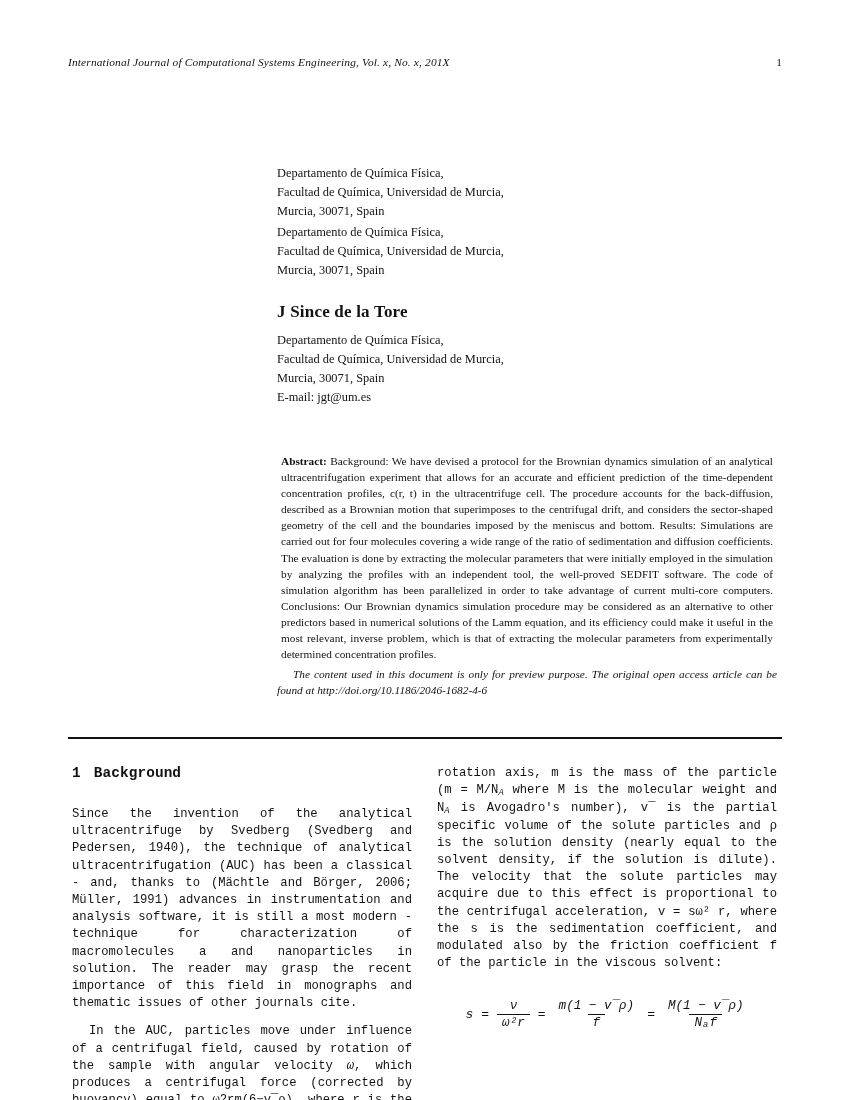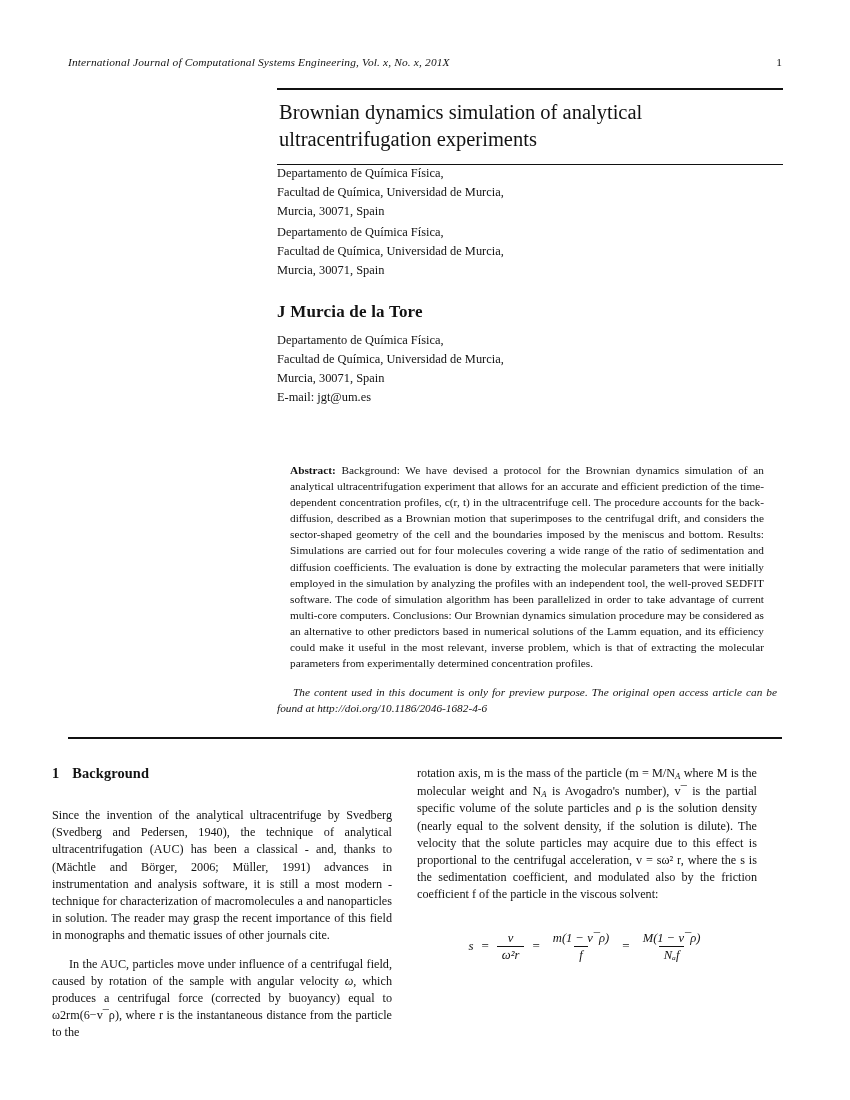--- a/index.html
+++ b/index.html
@@ -90,21 +90,21 @@
   }
 
   
   .abstract {
     position: absolute;
     left: 277px;
     top: 449px;
     width: 500px;
   }
   .abstract p {
-    margin: 13px;
+    margin: 4px;
     font-size: 11.3px;
     line-height: 1.425;
     text-align: justify;
     text-justify: inter-word;
   }
   .abstract .lead { font-weight: bold; }
   .preview-note {
     margin: 2px 0 0 0 !important;
     font-style: italic;
     text-indent: 16px;
@@ -116,24 +116,25 @@
     left: 68px;
     top: 737px;
     width: 714px;
     height: 2.2px;
     background: #111;
   }
 
   
   .columns {
     position: absolute;
-    left: 52px;
+    left: 72px;
     top: 765px;
     width: 714px;
     height: 330px;
+    font-family: Liberation Mono, monospace;
   }
   .col {
     position: absolute;
     top: 0;
     width: 340px;
   }
   .col-left  { left: 0px; }
   .col-right { left: 365px; }
 
   .section-head {
@@ -192,42 +193,37 @@
 </head>
 <body>
 
 <div class="page">
 
   <div class="runhead">
     <span class="runhead-text">International Journal of Computational Systems Engineering, Vol. x, No. x, 201X</span>
     <span class="runhead-page">1</span>
   </div>
 
-  <div class="title-block">
-    <div class="rule-thick"></div>
-    <h1 class="paper-title">Brownian dynamics simulation of analytical ultracentrifugation experiments</h1>
-    <div class="rule-thin"></div>
-  </div>
 
   <div class="authors">
 
     <div class="author-block">
       <div class="affil-line">Departamento de Química Física,</div>
       <div class="affil-line">Facultad de Química, Universidad de Murcia,</div>
       <div class="affil-line">Murcia, 30071, Spain</div>
     </div>
 
     <div class="author-block">
       <div class="affil-line">Departamento de Química Física,</div>
       <div class="affil-line">Facultad de Química, Universidad de Murcia,</div>
       <div class="affil-line">Murcia, 30071, Spain</div>
     </div>
 
     <div class="author-block">
-      <div class="author-name">J Murcia de la Tore</div>
+      <div class="author-name">J Since de la Tore</div>
       <div class="affil-line">Departamento de Química Física,</div>
       <div class="affil-line">Facultad de Química, Universidad de Murcia,</div>
       <div class="affil-line">Murcia, 30071, Spain</div>
       <div class="affil-line">E-mail: jgt@um.es</div>
     </div>
 
   </div>
 
   <div class="abstract">
     <p><span class="lead">Abstract:</span><span> Background: We have devised a protocol for the Brownian dynamics simulation of an analytical ultracentrifugation experiment that allows for an accurate and efficient prediction of the time-dependent concentration profiles, c(r, t) in the ultracentrifuge cell. The procedure accounts for the back-diffusion, described as a Brownian motion that superimposes to the centrifugal drift, and considers the sector-shaped geometry of the cell and the boundaries imposed by the meniscus and bottom. Results: Simulations are carried out for four molecules covering a wide range of the ratio of sedimentation and diffusion coefficients. The evaluation is done by extracting the molecular parameters that were initially employed in the simulation by analyzing the profiles with an independent tool, the well-proved SEDFIT software. The code of simulation algorithm has been parallelized in order to take advantage of current multi-core computers. Conclusions: Our Brownian dynamics simulation procedure may be considered as an alternative to other predictors based in numerical solutions of the Lamm equation, and its efficiency could make it useful in the most relevant, inverse problem, which is that of extracting the molecular parameters from experimentally determined concentration profiles.</span></p>

